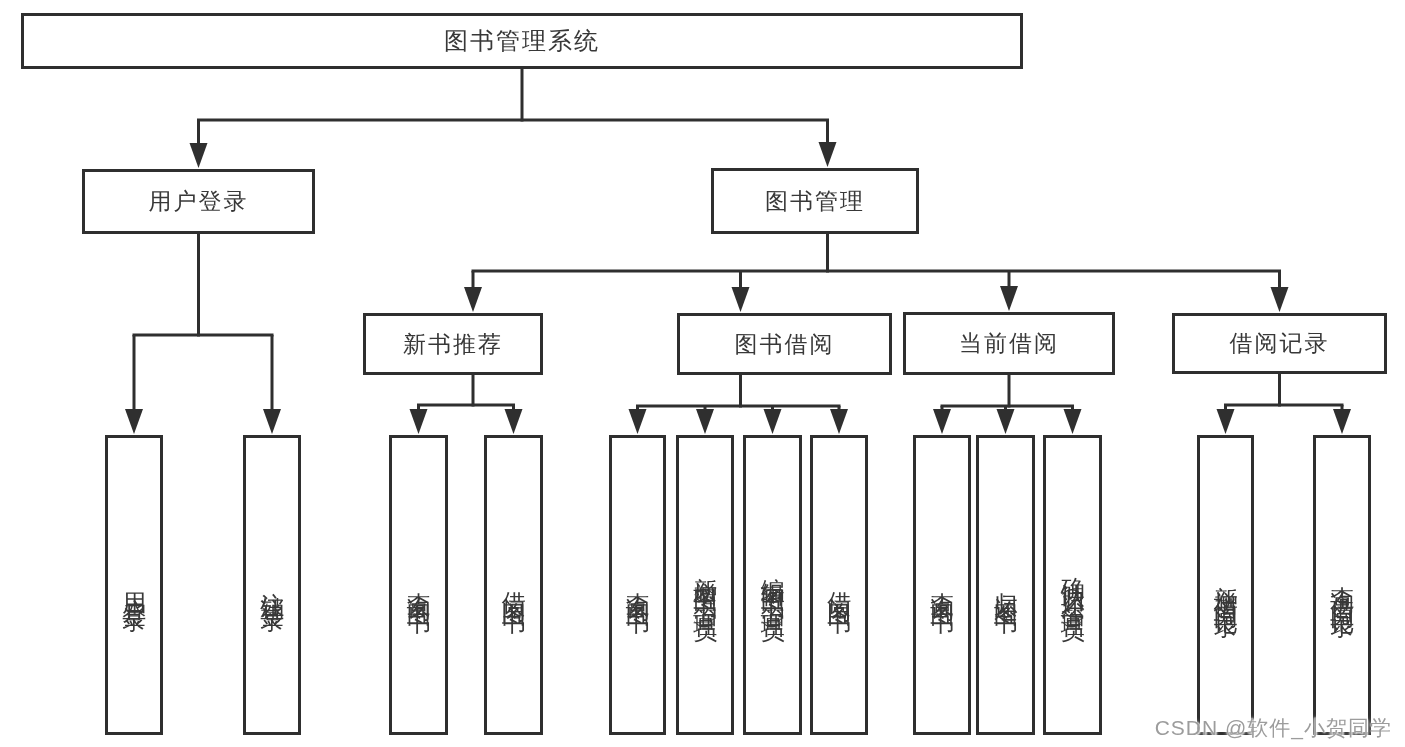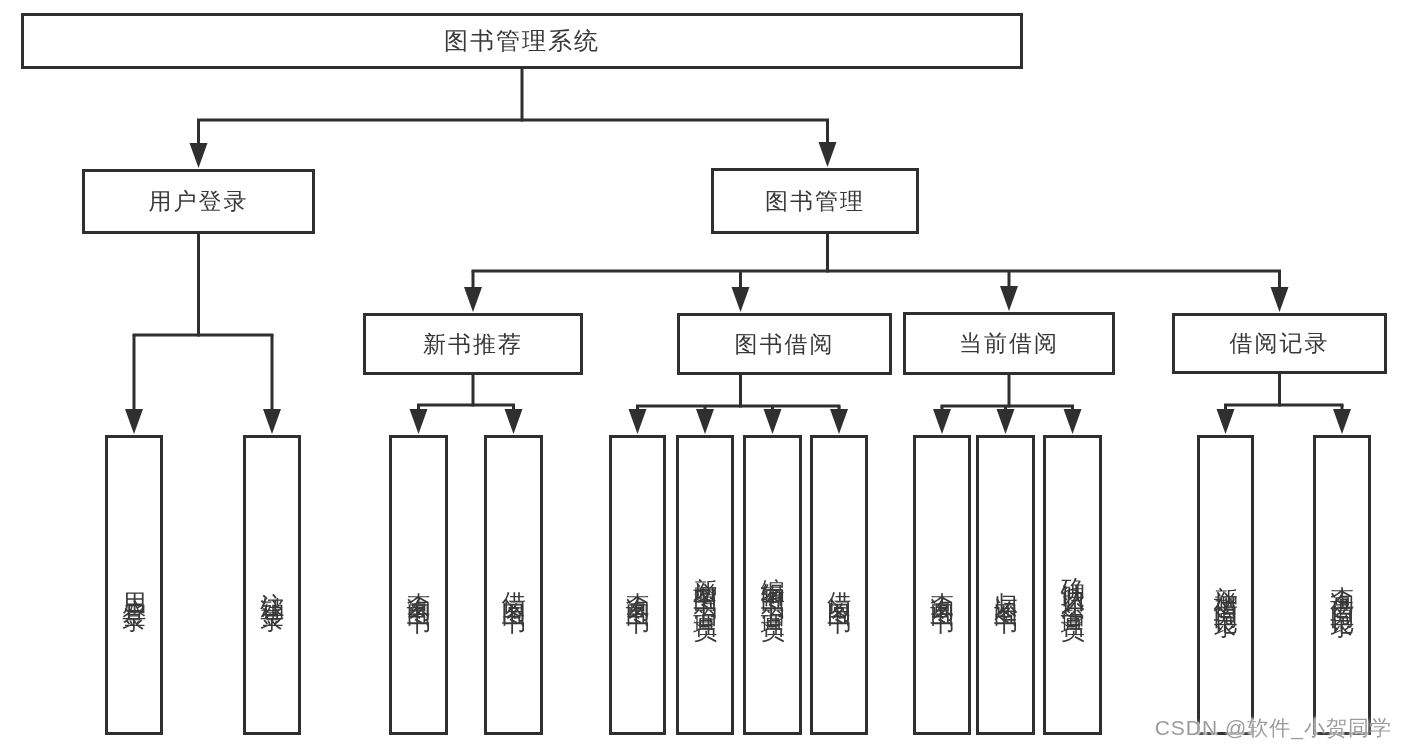--- a/index.html
+++ b/index.html
@@ -130,21 +130,21 @@
     <span class="h-label">图书管理系统</span>
   </div>
 
   <div class="node" style="left:82px; top:169px; width:233px; height:65px;">
     <span class="h-label">用户登录</span>
   </div>
   <div class="node" style="left:711px; top:168px; width:208px; height:66px;">
     <span class="h-label">图书管理</span>
   </div>
 
-  <div class="node" style="left:363px; top:313px; width:220px; height:62px;">
+  <div class="node" style="left:363px; top:313px; width:180px; height:62px;">
     <span class="h-label">新书推荐</span>
   </div>
   <div class="node" style="left:633px; top:313px; width:215px; height:62px;margin-left:44px;">
     <span class="h-label">图书借阅</span>
   </div>
   <div class="node" style="left:1172px; top:313px; width:215px; height:61px;">
     <span class="h-label">借阅记录</span>
   </div>
   <div class="node" style="left:903px; top:312px; width:212px; height:63px;">
     <span class="h-label">当前借阅</span>

